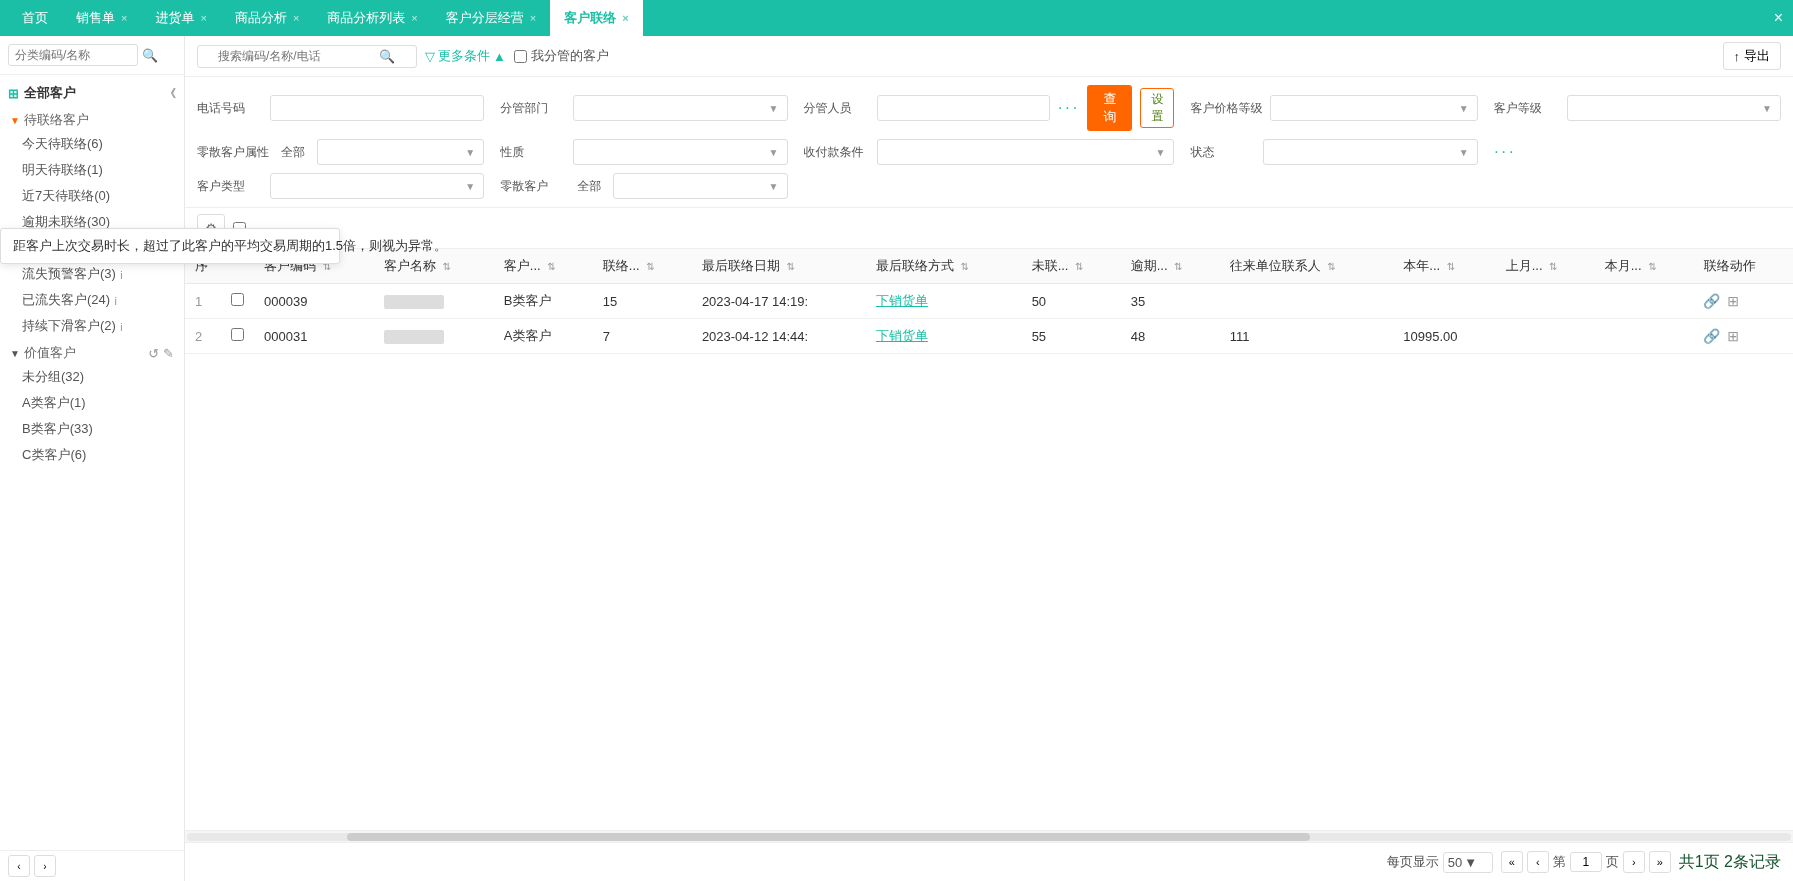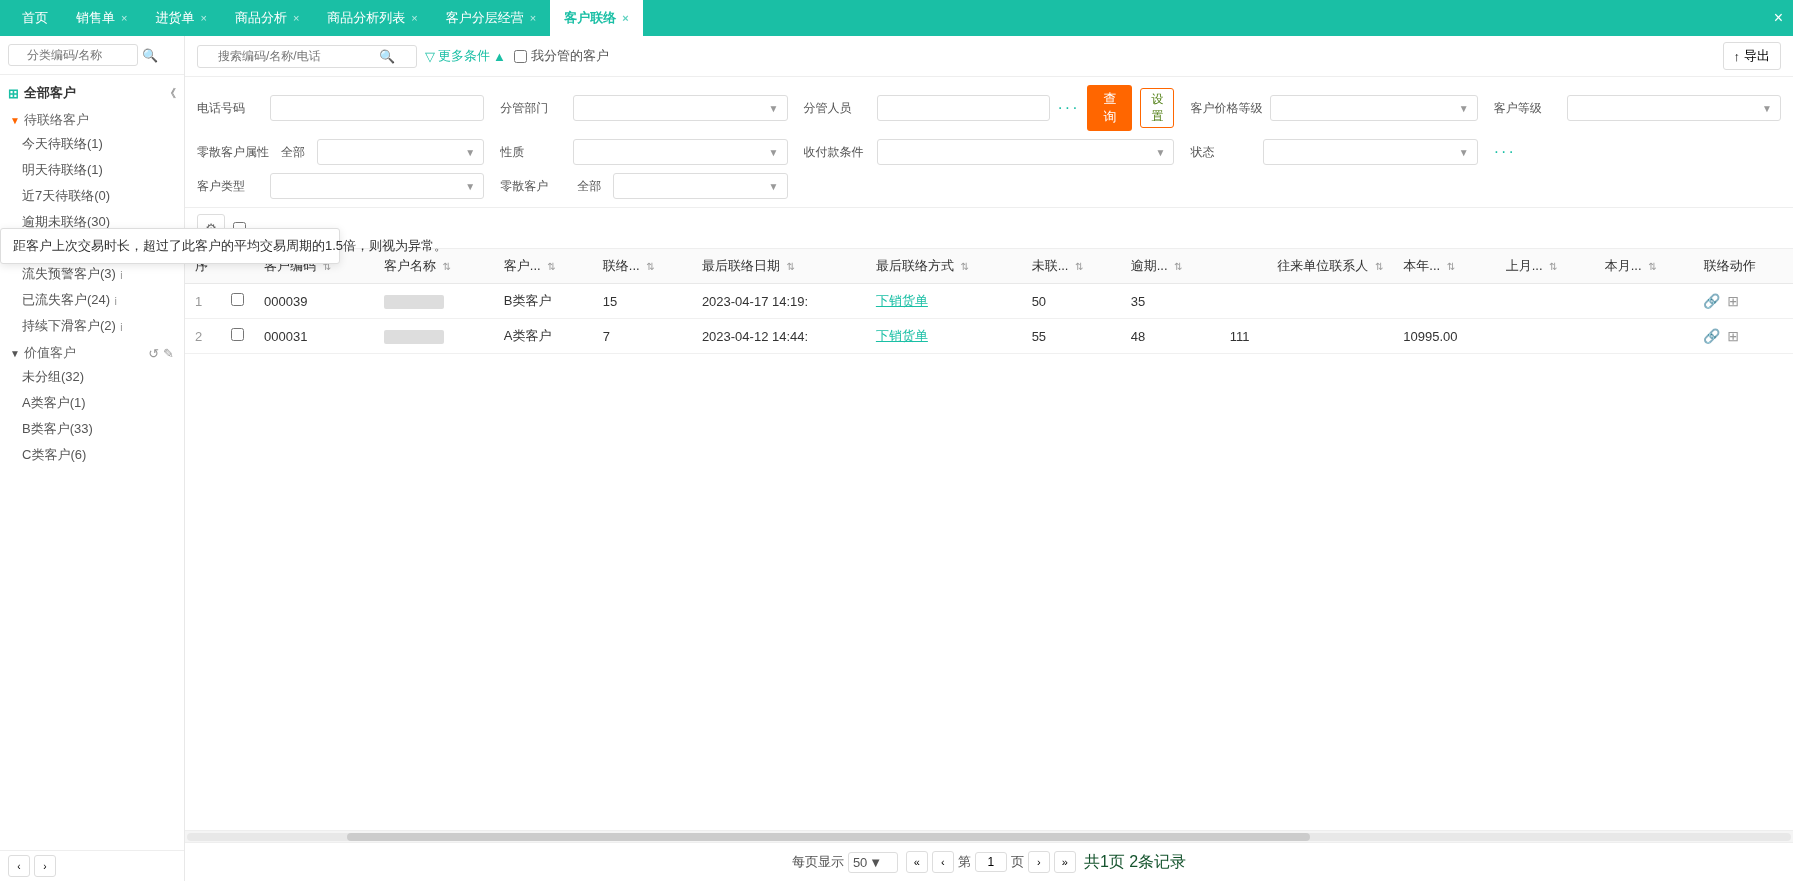--- a/index.html
+++ b/index.html
@@ -62,21 +62,21 @@
     }
     .sidebar-search {
       padding: 8px;
       border-bottom: 1px solid #eee;
       display: flex;
       align-items: center;
     }
     .sidebar-search input {
       border: 1px solid #ddd;
       border-radius: 3px;
-      padding: 3px 18px;
+      padding: 3px 6px;
       width: 130px;
       font-size: 12px;
       outline: none;
     }
     .sidebar-search .search-icon {
       margin-left: 4px;
       color: #999;
       cursor: pointer;
     }
     .sidebar-tree {
@@ -319,21 +319,21 @@
       color: #333;
       white-space: nowrap;
     }
     .link-text { color: #1abfa5; cursor: pointer; text-decoration: underline; }
 
     
     .pagination {
       padding: 8px 12px;
       display: flex;
       align-items: center;
-      justify-content: center;
+      justify-content: flex-end;
       gap: 8px;
       border-top: 1px solid #eee;
       background: white;
       flex-shrink: 0;
     }
     .pagination .per-page {
       display: flex;
       align-items: center;
       gap: 4px;
       color: #555;
@@ -472,21 +472,21 @@
         <span class="grid-icon">⊞</span>
         <span>全部客户</span>
         <span class="collapse-btn">《</span>
       </div>
 
       <div class="tree-group-label">
         <span class="tri">▼</span>
         <span>待联络客户</span>
       </div>
       <div class="tree-item">
-        <span>今天待联络(1)</span>
+        <span>今天待联络(6)</span>
       </div>
       <div class="tree-item">
         <span>明天待联络(1)</span>
       </div>
       <div class="tree-item">
         <span>近7天待联络(0)</span>
       </div>
       <div class="tree-item">
         <span>逾期未联络(30)</span>
       </div>
@@ -663,21 +663,21 @@
               <th style="width:36px;">序</th>
               <th style="width:30px;"></th>
               <th style="cursor:pointer;">客户编码 <span class="sort-icon">⇅</span></th>
               <th style="cursor:pointer;">客户名称 <span class="sort-icon">⇅</span></th>
               <th style="cursor:pointer;">客户... <span class="sort-icon">⇅</span></th>
               <th style="cursor:pointer;">联络... <span class="sort-icon">⇅</span></th>
               <th style="cursor:pointer;">最后联络日期 <span class="sort-icon">⇅</span></th>
               <th style="cursor:pointer;">最后联络方式 <span class="sort-icon">⇅</span></th>
               <th style="cursor:pointer;">未联... <span class="sort-icon">⇅</span></th>
               <th style="cursor:pointer;">逾期... <span class="sort-icon">⇅</span></th>
-              <th style="cursor:pointer;text-align:right;">往来单位联系人 <span class="sort-icon">⇅</span></th>
+              <th style="cursor:pointer;">往来单位联系人 <span class="sort-icon">⇅</span></th>
               <th style="cursor:pointer;">本年... <span class="sort-icon">⇅</span></th>
               <th style="cursor:pointer;">上月... <span class="sort-icon">⇅</span></th>
               <th style="cursor:pointer;">本月... <span class="sort-icon">⇅</span></th>
               <th>联络动作</th>
             </tr>
           </thead>
           <tbody id="table-body">
           <tr>
     <td class="row-num">1</td>
     <td><input type="checkbox" style=""></td>

